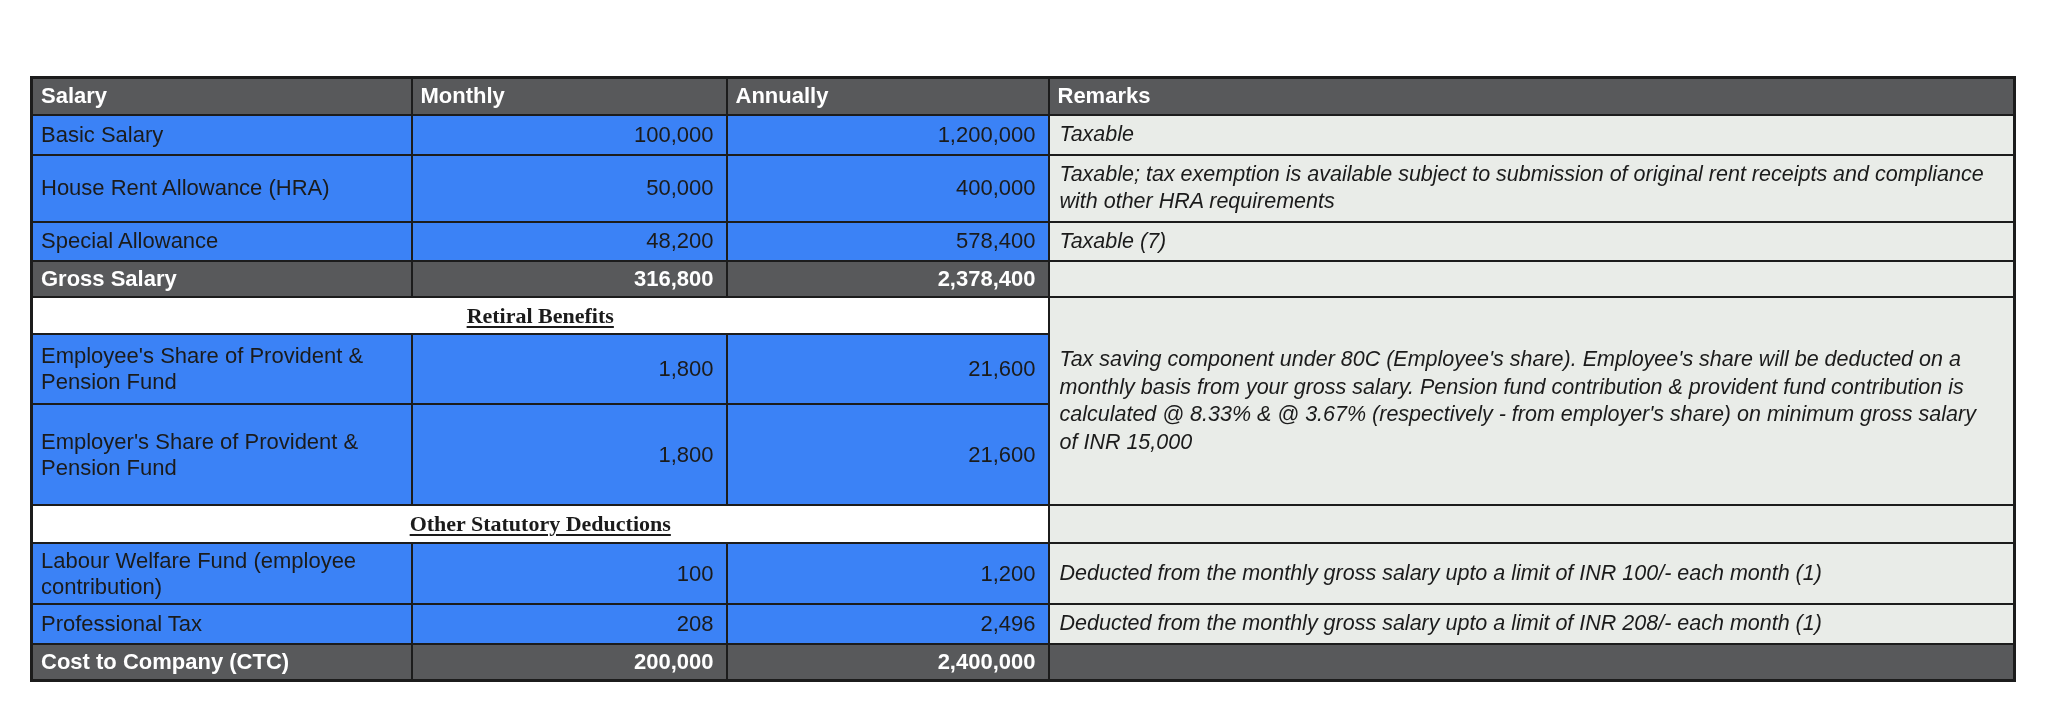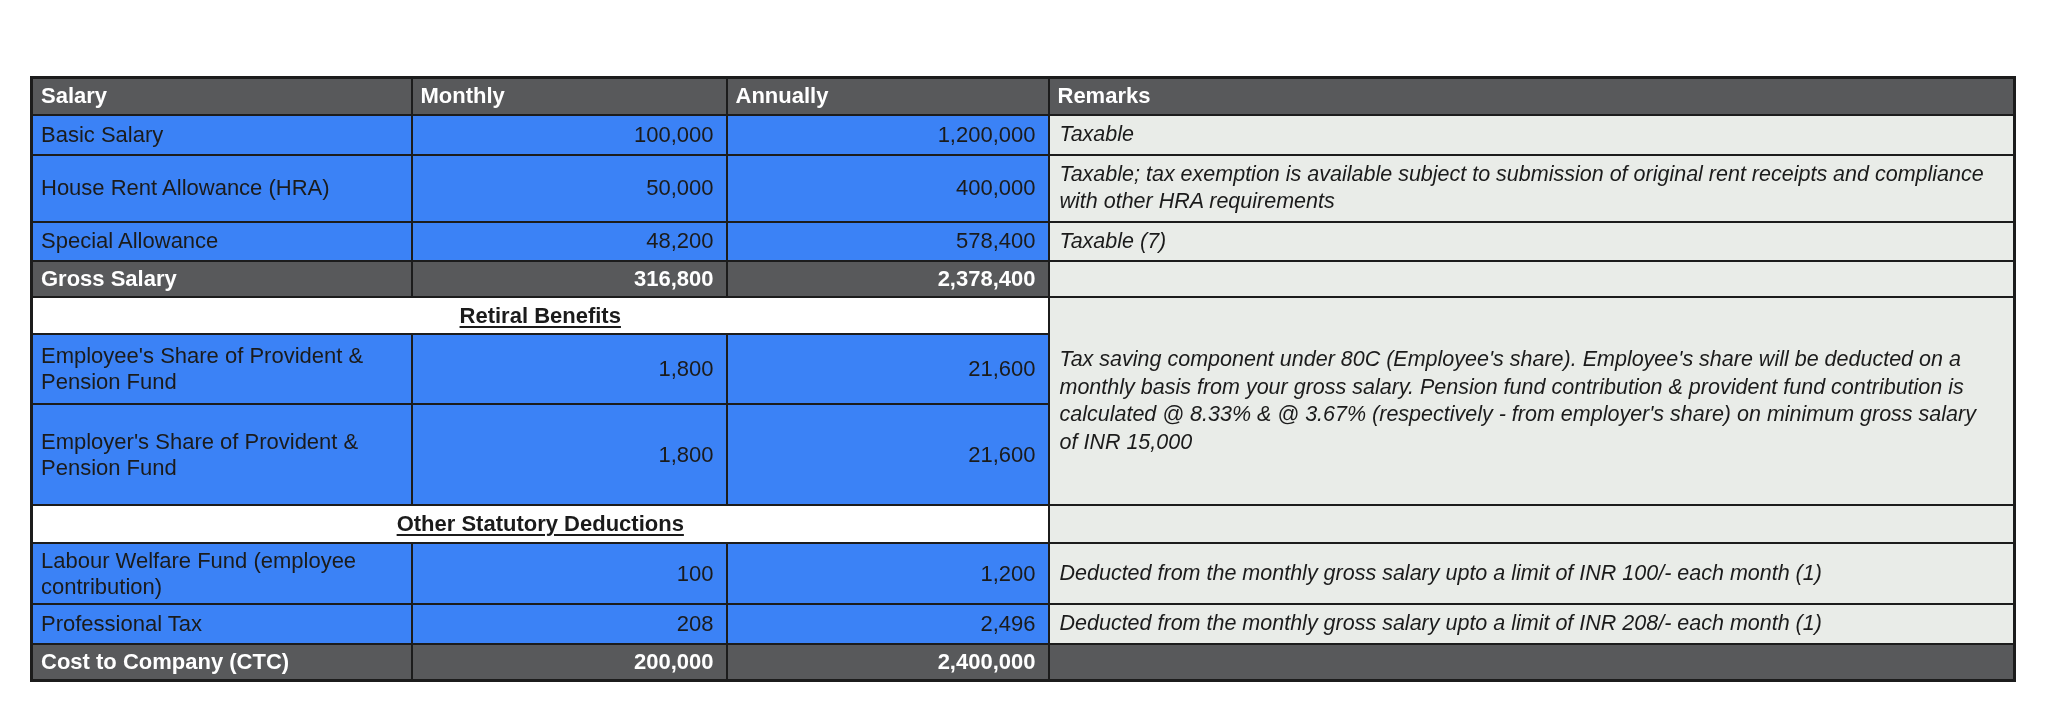--- a/index.html
+++ b/index.html
@@ -59,21 +59,21 @@
     font-size: 21.5px;
     line-height: 1.28;
     padding: 5px 14px 5px 10px;
   }
   .comp td.dark {
     background: var(--header-bg);
     color: var(--header-text);
     font-weight: 700;
   }
   .comp td.section-cell { text-align: center; font-weight: 700; background: #ffffff; }
-  .comp td.section-cell span { text-decoration: underline; text-underline-offset: 3px; }
+  .comp td.section-cell span { text-decoration: underline; text-underline-offset: 3px; font-family: Liberation Serif, serif; }
   
   tr.r-header   { height: 37px; }
   tr.r-basic    { height: 40px; }
   tr.r-hra      { height: 57px; }
   tr.r-special  { height: 35px; }
   tr.r-gross    { height: 36px; }
   tr.r-sec1     { height: 37px; }
   tr.r-emp      { height: 70px; }
   tr.r-empr     { height: 101px; }
   tr.r-sec2     { height: 38px; }

